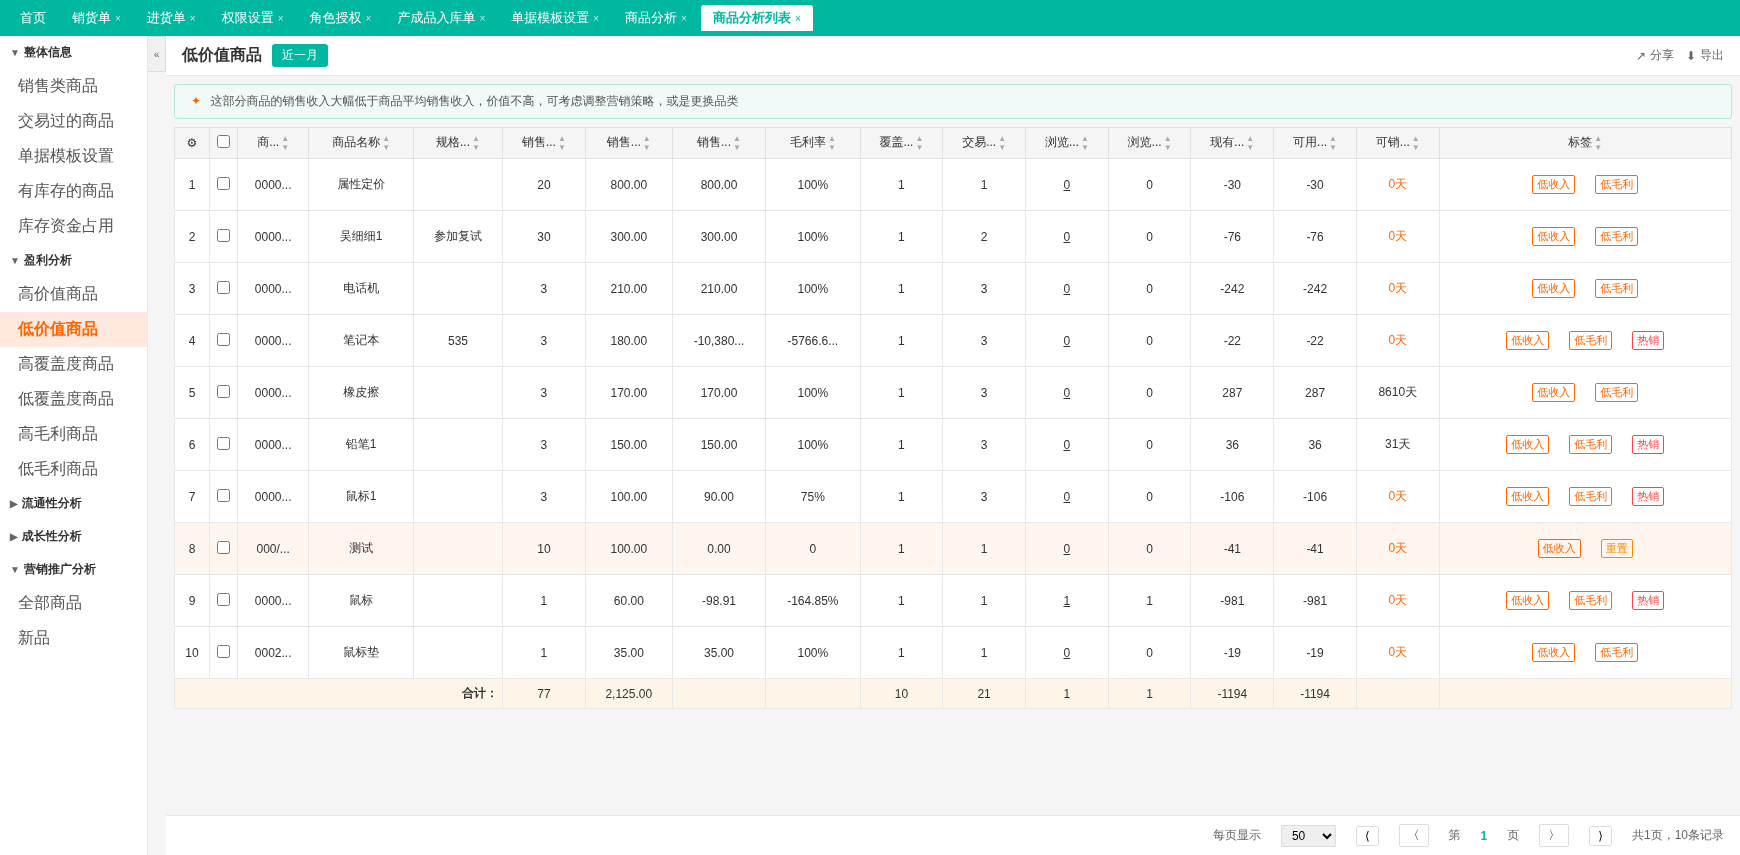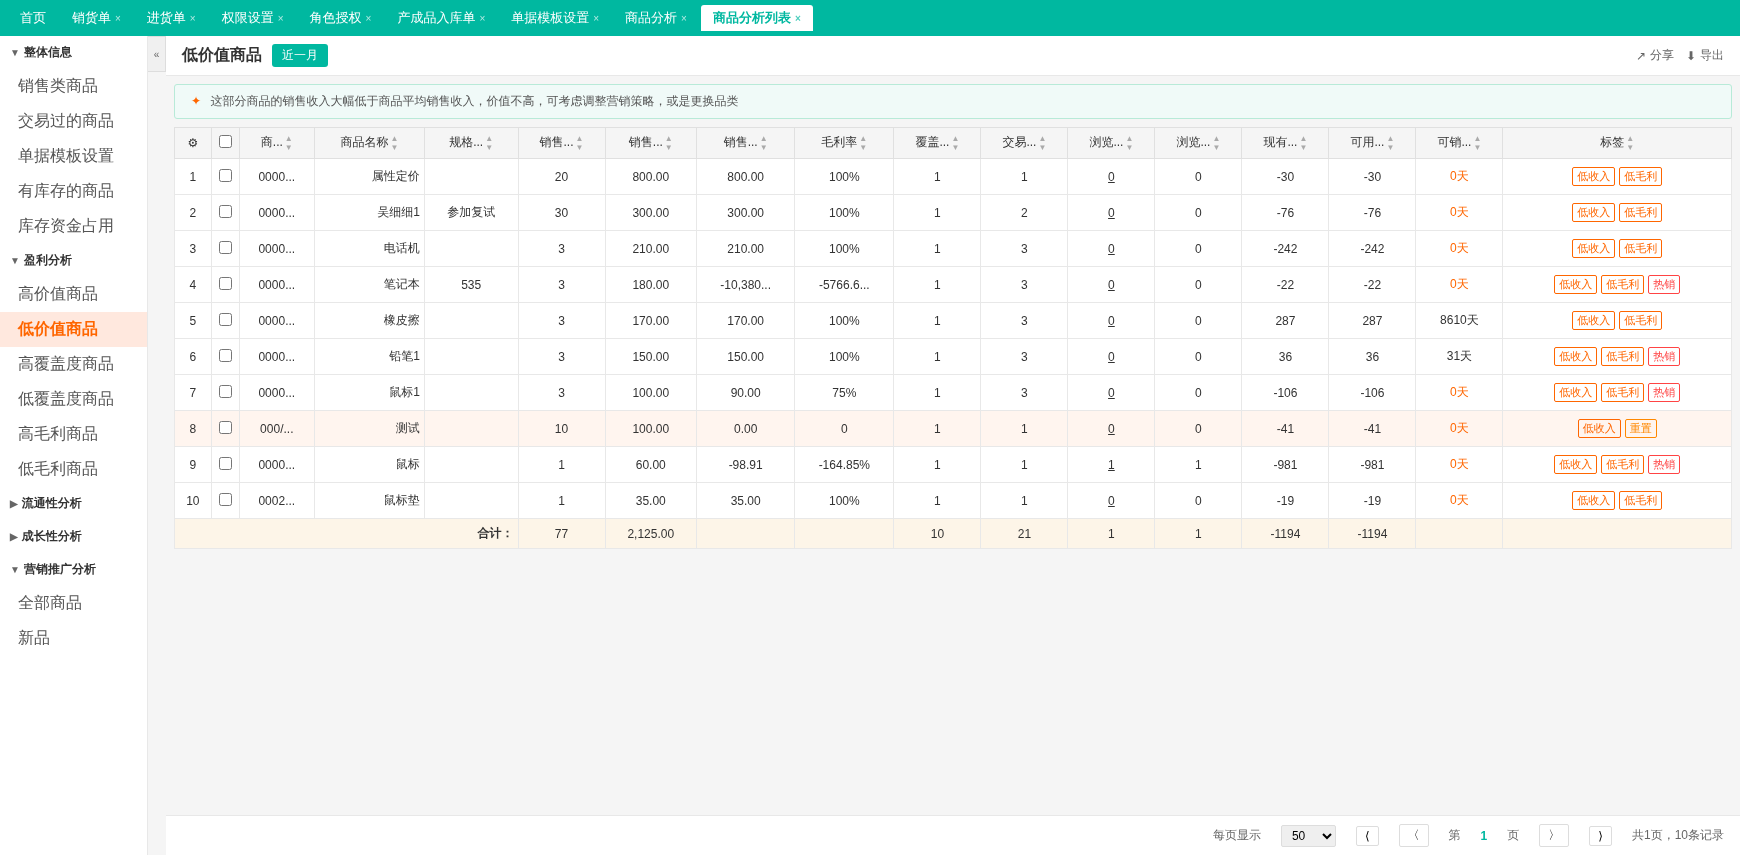--- a/index.html
+++ b/index.html
@@ -155,30 +155,30 @@
       z-index: 10;
     }
     thead tr th .sort-icons { display: inline-flex; flex-direction: column; font-size: 8px; vertical-align: middle; margin-left: 2px; color: #aaa; }
     tbody tr td {
       border: 1px solid #e8e8e8;
       padding: 6px 4px;
       text-align: center;
       white-space: nowrap;
     }
     tbody tr.highlight { background: #fff5ef; }
-    tbody tr td.left-align { text-align: right; }
+    tbody tr td.left-align { text-align: center; }
 
     .tag {
       display: inline-block;
       border: 1px solid #ff6600;
       color: #ff6600;
       padding: 1px 4px;
       border-radius: 2px;
       font-size: 11px;
-      margin: 2px;
+      margin: 10px;
     }
     .tag.hot { border-color: #ff4444; color: #ff4444; }
     .tag.orange { border-color: #ff8800; color: #ff8800; }
     .day-zero { color: #ff6600; font-size: 12px; }
     .day-normal { color: #333; }
     .underline-link { text-decoration: underline; cursor: pointer; color: #333; }
 
     
     .pagination {
       background: #fff;

